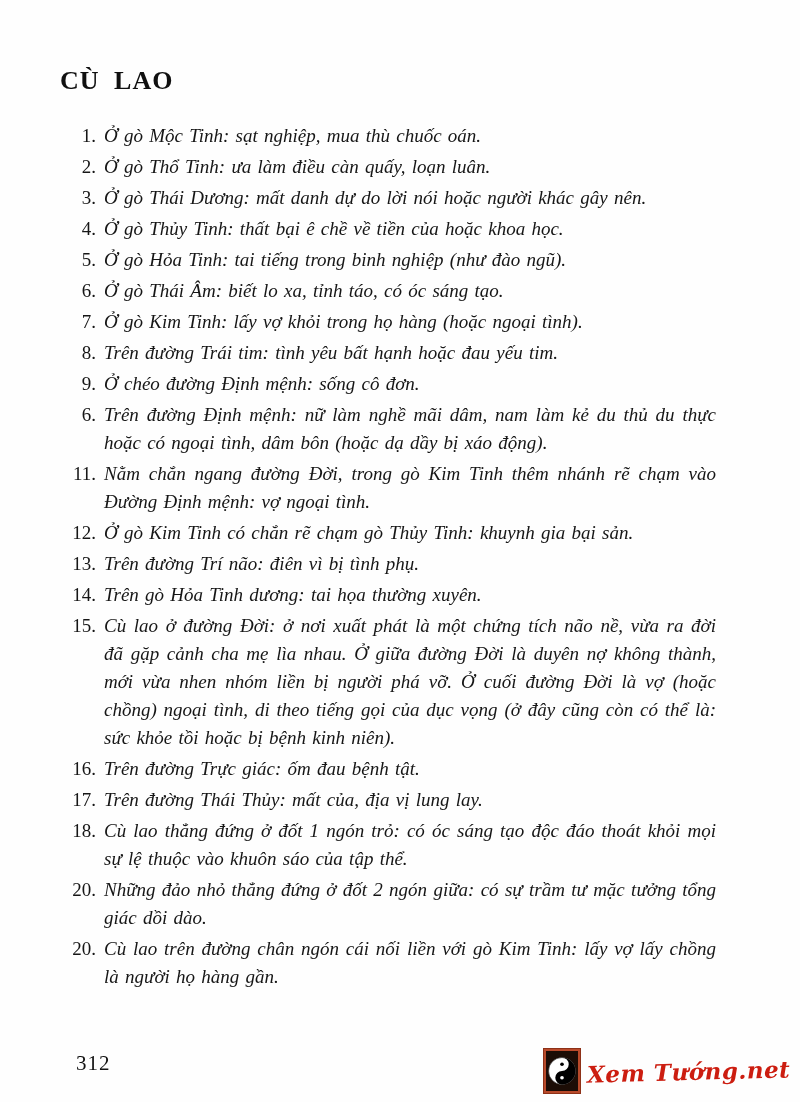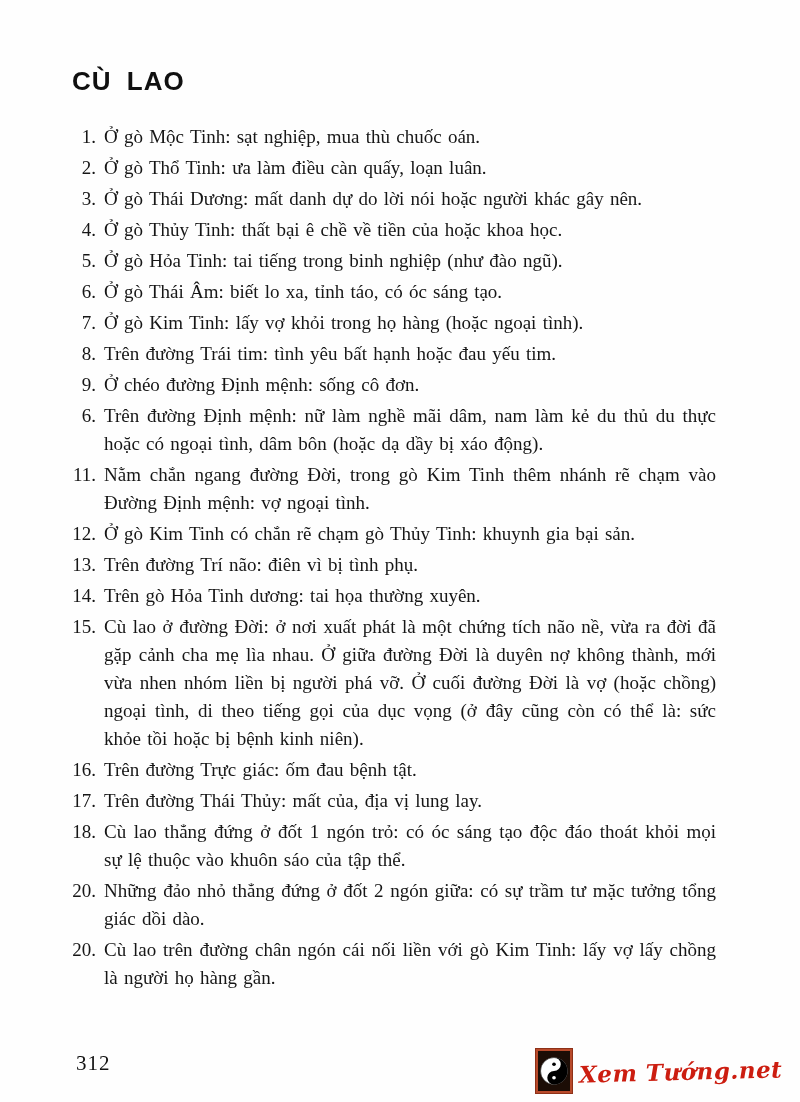--- a/index.html
+++ b/index.html
@@ -16,22 +16,22 @@
     overflow: hidden;
   }
   .page {
     position: absolute;
     inset: 0;
     background: #fefefe;
     padding: 66px 84px 0 56px;
     box-sizing: border-box;
   }
   h1.title {
-    margin: 0 0 26px 16px;
-    font-family: Liberation Sans, sans-serif;
+    margin: 0 0 26px 4px;
+    font-family: Liberation Serif, serif;
     font-weight: 700;
     font-size: 26px;
     letter-spacing: 1px;
     word-spacing: 7px;
     color: #101010;
   }
   ol.list {
     list-style: none;
     margin: 0;
     padding: 0;
@@ -48,25 +48,26 @@
     width: 40px;
     padding-right: 8px;
     text-align: right;
     white-space: nowrap;
   }
   .txt {
     flex: 1 1 auto;
     text-align: justify;
     text-justify: inter-word;
     word-spacing: 1.5px;
+    font-style: italic;
   }
   .footer {
     position: absolute;
     left: 0;
-    right: 8px;
+    right: 0;
     bottom: 0;
     height: 62px;
   }
   .page-number {
     position: absolute;
     left: 76px;
     bottom: 26px;
     font-size: 21px;
     letter-spacing: 1px;
     color: #121212;

